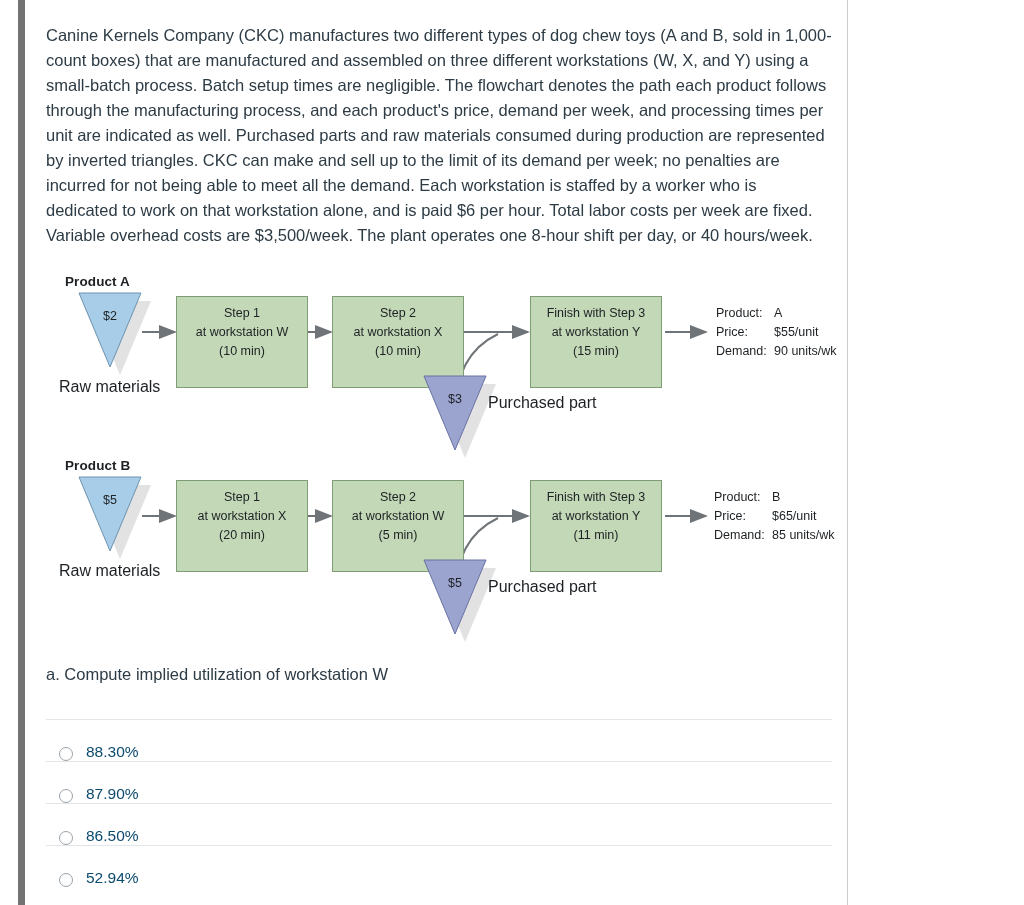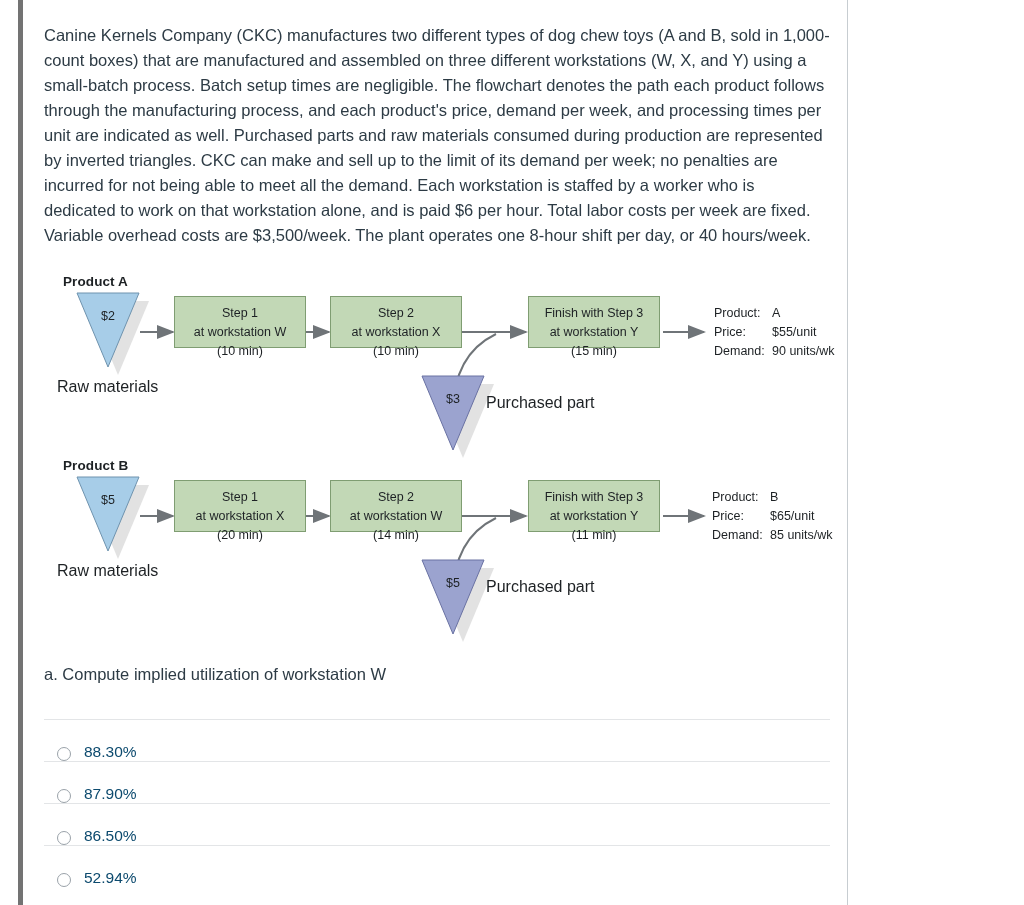--- a/index.html
+++ b/index.html
@@ -16,21 +16,21 @@
     color: #2d3b45;
   }
 
   
   .page-frame {
     position: absolute;
     left: 18px;
     top: 0;
     width: 830px;
     height: 905px;
-    border-left: 5px solid #737373;
+    border-left: 7px solid #737373;
     border-right: 1px solid #c7cdd1;
     background: #ffffff;
   }
 
   .content {
     position: absolute;
     left: 21px;
     top: 0;
     width: 790px;
   }
@@ -103,21 +103,21 @@
     position: absolute;
     font-size: 16px;
     color: #1d2124;
     white-space: nowrap;
   }
 
   
   .step-box {
     position: absolute;
     width: 132px;
-    height: 52px;
+    height: 92px;
     background: #c2d8b6;
     border: 1px solid #7f9d72;
     color: #1d2124;
     font-size: 12.5px;
     line-height: 19px;
     text-align: center;
     padding-top: 7px;
   }
   .step-box .sb-shadow {
     position: absolute;
@@ -276,21 +276,21 @@
           <span class="sb-shadow"></span>
           <span>Step 1</span><br>
           <span>at workstation X</span><br>
           <span>(20 min)</span>
         </div>
 
         <div class="step-box" style="left:286px; top:28px;">
           <span class="sb-shadow"></span>
           <span>Step 2</span><br>
           <span>at workstation W</span><br>
-          <span>(14 min)</span>
+          <span>(5 min)</span>
         </div>
 
         <div class="tri-wrap tri-part" style="left:378px; top:108px; width:62px; height:82px;">
           <div class="tri-shadow"></div>
           <div class="tri-body"></div>
           <svg class="tri-svg" width="62" height="76">
             <polygon points="0,0 62,0 31,74" fill="none" class="tri-outline" stroke-width="1"></polygon>
           </svg>
           <span class="tri-price">$5</span>
         </div>

